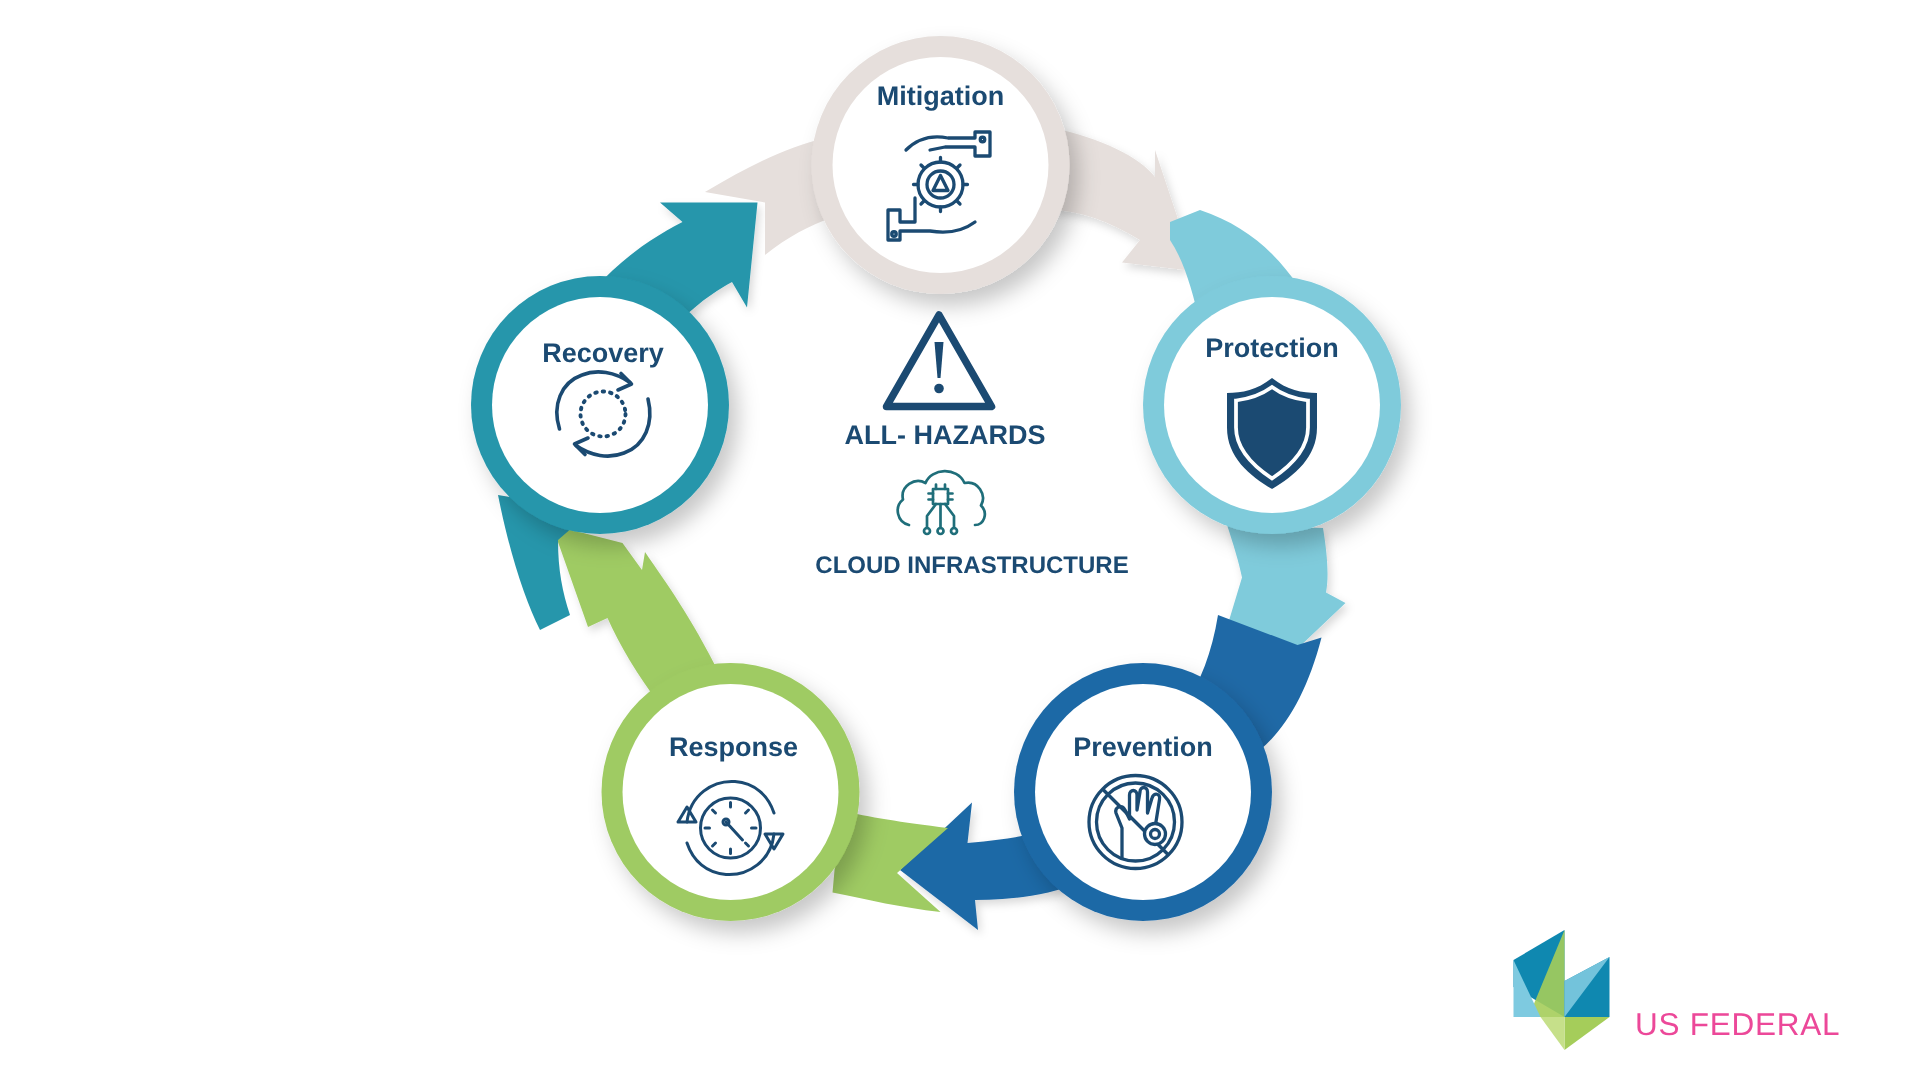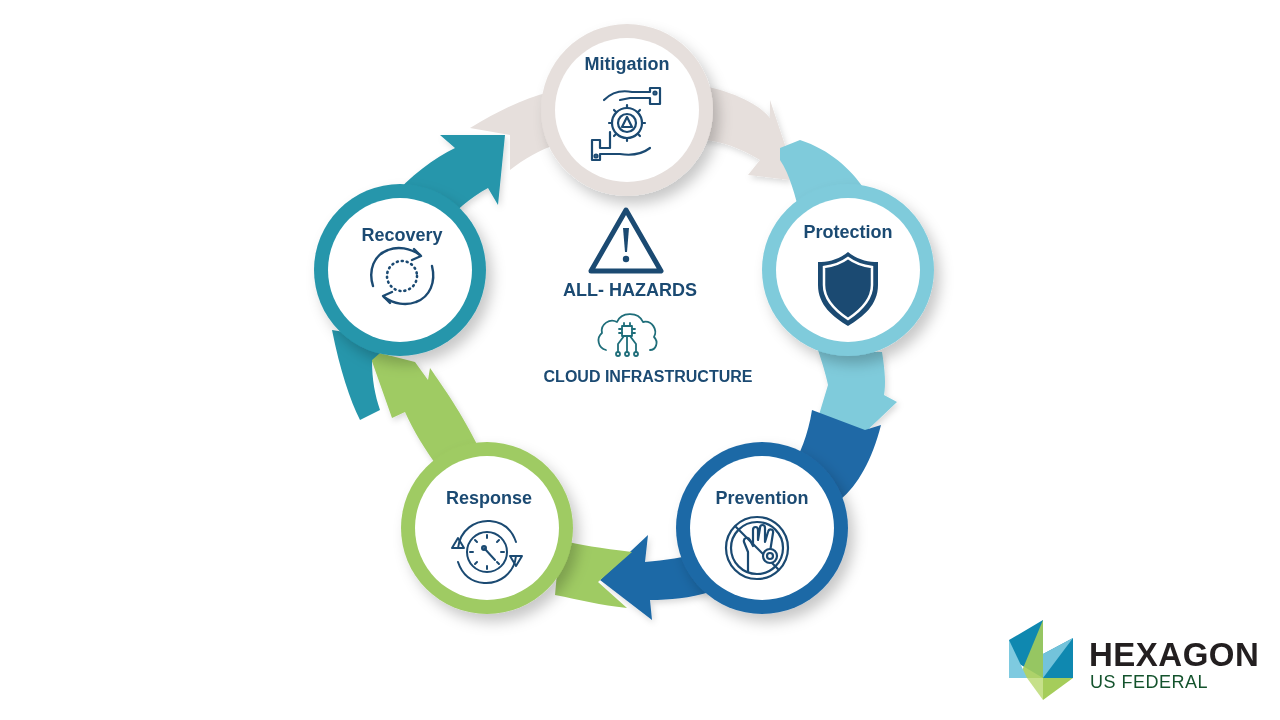--- a/index.html
+++ b/index.html
@@ -2,21 +2,21 @@
 <html><head>
 <meta charset="utf-8">
 <style>
   html, body { margin: 0; padding: 0; }
   body { width: 1280px; height: 720px; background: #ffffff; position: relative; overflow: hidden; font-family: "Liberation Sans", sans-serif; }
   #diagram { position: absolute; left: 0; top: 0; width: 1280px; height: 720px; }
   .stage-label { font-family: "Liberation Sans", sans-serif; font-weight: bold; font-size: 18px; fill: #1b4a72; }
   .center-label { font-family: "Liberation Sans", sans-serif; font-weight: bold; fill: #1b4a72; }
   .logo { position: absolute; left: 1005px; top: 620px; width: 260px; height: 80px; }
   .logo-title { position: absolute; left: 84px; top: 18px; font-family: "Liberation Sans", sans-serif; font-weight: bold; font-size: 33px; color: #231f20; letter-spacing: 0.5px; line-height: 1; }
-  .logo-sub { position: absolute; left: 85px; top: 53px; font-family: "Liberation Sans", sans-serif; font-size: 18px; color: #14532d; letter-spacing: 0.5px; line-height: 1; }
+  .logo-sub { position: absolute; left: 85px; top: 53px; font-family: "Liberation Sans", sans-serif; font-size: 21px; color: #ec4899; letter-spacing: 0.5px; line-height: 1; }
 </style>
 </head>
 <body>
 
 <svg id="diagram" viewBox="0 0 1280 720" xmlns="http://www.w3.org/2000/svg">
   <defs>
     <filter id="shadow" x="-30%" y="-30%" width="160%" height="160%">
       <feDropShadow dx="6" dy="8" stdDeviation="7" flood-color="#000" flood-opacity="0.22"></feDropShadow>
     </filter>
     <filter id="softshadow" x="-20%" y="-20%" width="140%" height="140%">
@@ -156,15 +156,14 @@
 <div class="logo">
   <svg width="72" height="80" viewBox="0 0 72 80" style="position:absolute;left:0;top:0;">
     <polygon points="4,20 38,0 38,58 4,38" fill="#0f88b0"></polygon>
     <polygon points="38,0 38,58 14,58" fill="#a5cd5a" opacity="0.9"></polygon>
     <polygon points="4,20 4,58 22,58" fill="#7ecae0"></polygon>
     <polygon points="38,34 68,18 68,58 38,58" fill="#0f88b0"></polygon>
     <polygon points="38,34 68,18 38,58" fill="#7ecae0" opacity="0.9"></polygon>
     <polygon points="38,58 68,58 38,80" fill="#a5cd5a"></polygon>
     <polygon points="22,58 38,58 38,80" fill="#c6e08a"></polygon>
   </svg>
-  <div class="logo-title">HEXAGON</div>
   <div class="logo-sub">US FEDERAL</div>
 </div>
 
 </body></html>

